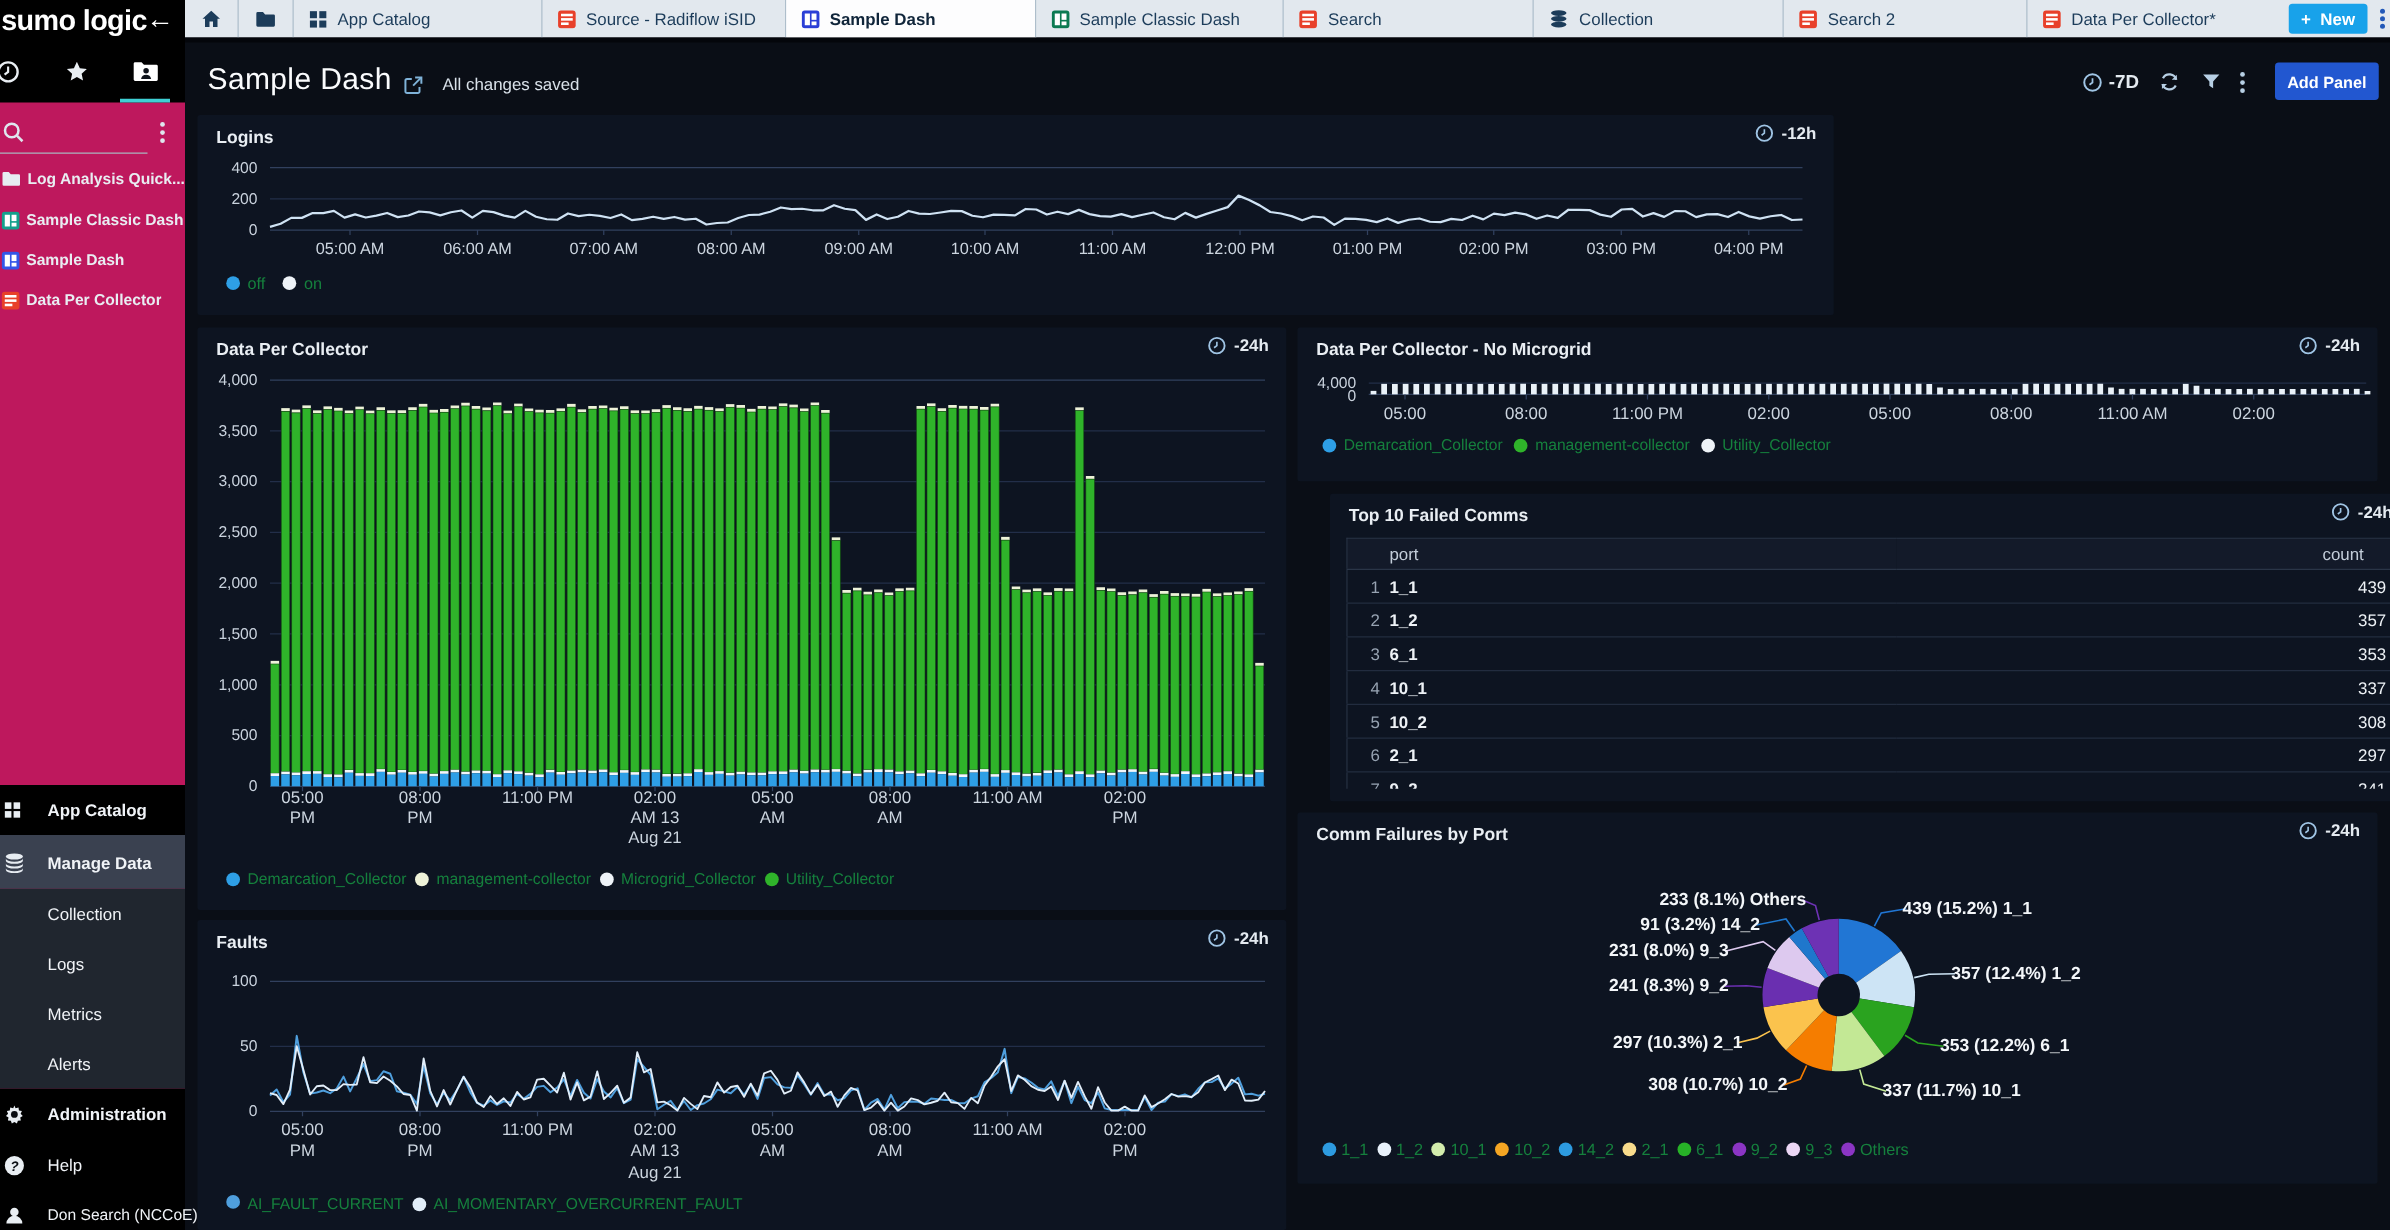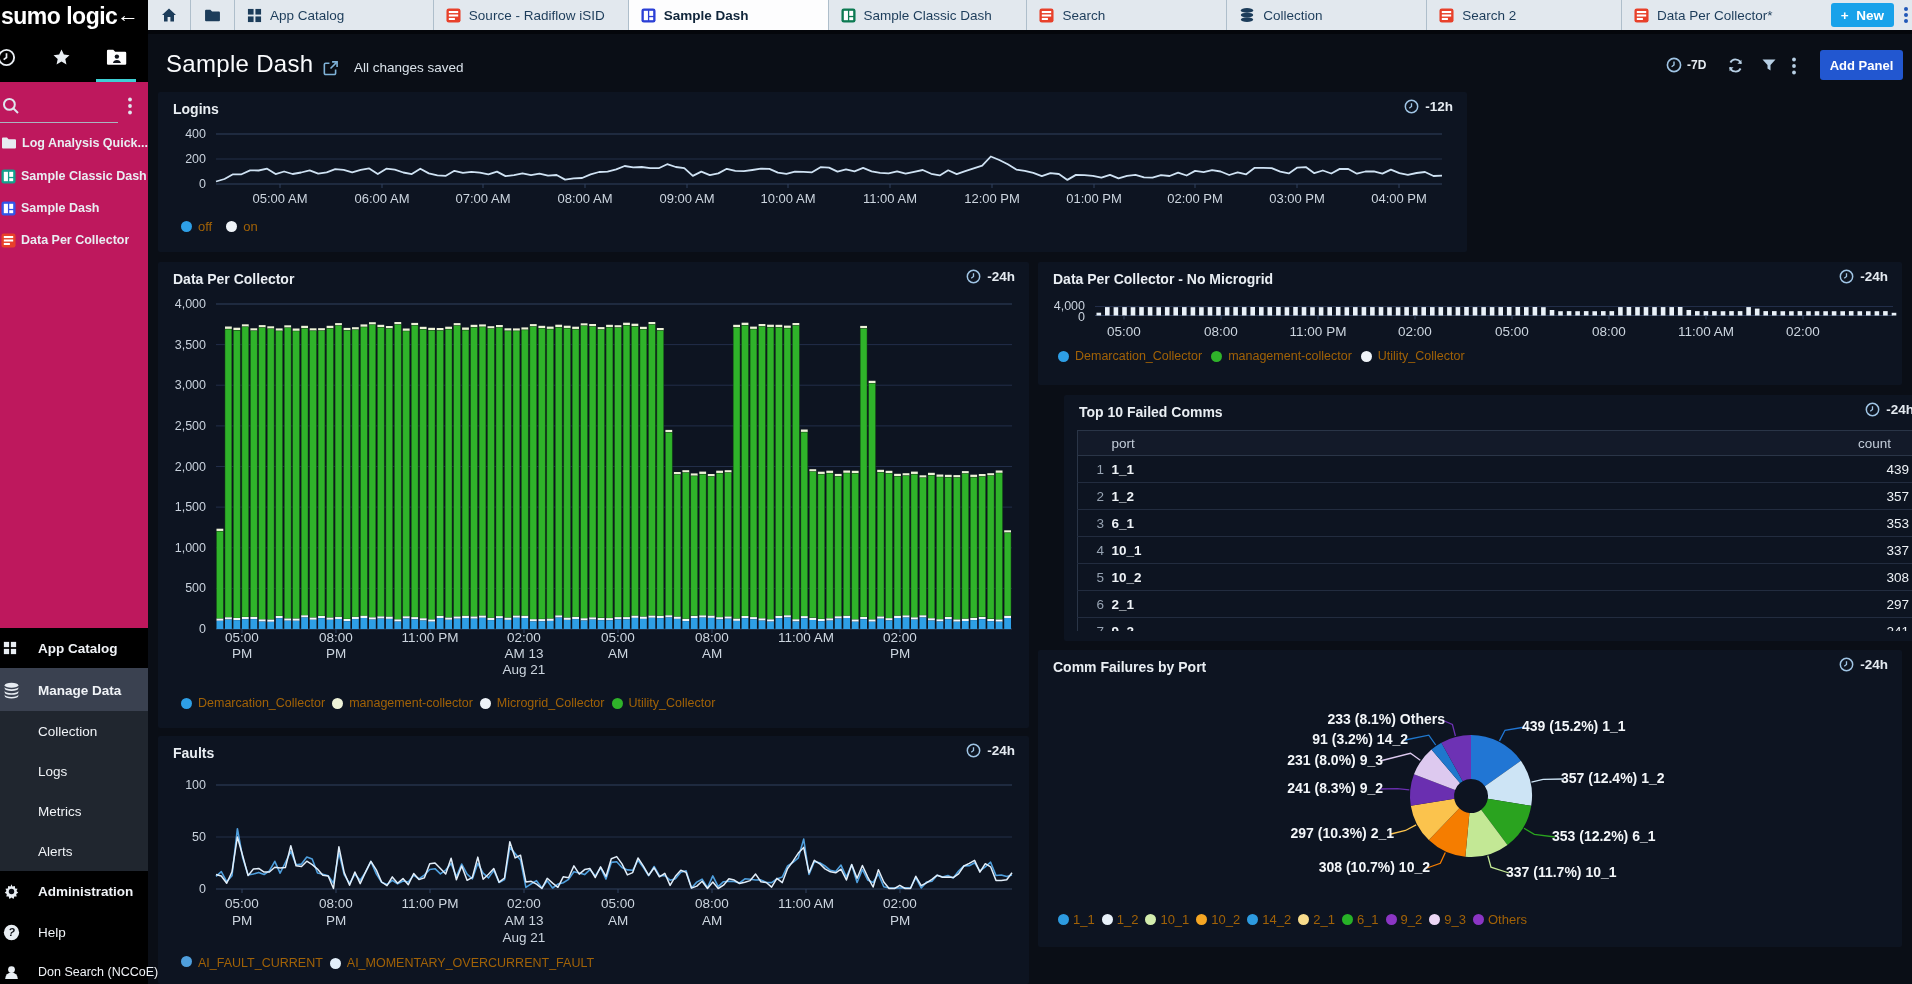--- a/index.html
+++ b/index.html
@@ -30,21 +30,21 @@
 
 #dashtitle{position:absolute;left:166px;top:50px;color:#fafbfd;font-size:24px;font-weight:normal;letter-spacing:0.3px}
 #allsaved{position:absolute;left:354px;top:60px;color:#d9e1e9;font-size:13.5px}
 .hdr-ico{position:absolute;top:57px;color:#b7cfe4}
 #addpanel{position:absolute;left:1820px;top:50px;width:83px;height:30px;background:#2257d0;border-radius:3px;
   color:#fff;font-size:13px;font-weight:bold;display:flex;align-items:center;justify-content:center}
 
 .panel{position:absolute;background:#0d1421;border-radius:2px}
 .ptitle{position:absolute;left:15px;top:9px;color:#e9eef3;font-size:14px;font-weight:bold}
 .prange{position:absolute;right:14px;top:7px;color:#e4eaf0;font-size:13.5px;font-weight:bold;display:flex;align-items:center;gap:6px}
-.legend{position:absolute;display:flex;align-items:center;gap:7px;color:#a16207;font-size:13px}
+.legend{position:absolute;display:flex;align-items:center;gap:7px;color:#15803d;font-size:13px}
 .dot{width:11px;height:11px;border-radius:50%;flex:none}
 
 #t10tbl{width:845px;border:1px solid #2a3547;border-collapse:collapse;
   color:#eef2f6;font-size:13.5px;table-layout:fixed}
 #t10tbl th{font-weight:normal;color:#c3cdd9;text-align:left;height:25px;background:#131a29;border-bottom:1px solid #2a3547}
 #t10tbl td{height:27px;border-bottom:1px solid #222c3f}
 #t10tbl .num{color:#97a3b2;text-align:right;width:22px}
 #t10tbl .cnt{text-align:right;padding-right:12px}
 </style></head><body>
 <div id="tabbar">
@@ -263,21 +263,21 @@
       <span style="font-size:12.5px">Don Search (NCCoE)</span>
     </div>
   </div>
 <div id="dashtitle">Sample Dash</div>
 <div class="hdr-ico" style="left:322px;top:60px"><svg width="17" height="17" viewBox="0 0 16 16">
       <path d="M7 3 H3.4 a1.2 1.2 0 0 0 -1.2 1.2 v8.2 a1.2 1.2 0 0 0 1.2 1.2 h8.2 a1.2 1.2 0 0 0 1.2-1.2 V9" fill="none" stroke="#7fb2d8" stroke-width="1.5"></path>
       <path d="M9.5 1.8 h4.7 v4.7" fill="none" stroke="#7fb2d8" stroke-width="1.5"></path>
       <path d="M14 2 L8 8" stroke="#7fb2d8" stroke-width="1.5"></path>
     </svg></div>
 <div id="allsaved">All changes saved</div>
-<div class="hdr-ico" style="left:1666px;display:flex;gap:5px;align-items:center;color:#e4eaf0;font-size:12px;font-weight:bold">
+<div class="hdr-ico" style="left:1666px;display:flex;gap:5px;align-items:center;color:#e4eaf0;font-size:15px;font-weight:bold">
     <svg width="16" height="16" viewBox="0 0 16 16">
       <circle cx="8" cy="8" r="6.6" fill="none" stroke="#9fc4e4" stroke-width="1.6"></circle>
       <path d="M8 4.6 V8 L5.6 9.8" fill="none" stroke="#9fc4e4" stroke-width="1.4"></path>
     </svg>
     <span>-7D</span>
   </div>
 <div class="hdr-ico" style="left:1727px"><svg width="17" height="17" viewBox="0 0 16 16">
       <path d="M13.2 6.4 A5.4 5.4 0 0 0 3.2 5.2 M2.8 9.6 A5.4 5.4 0 0 0 12.8 10.8" fill="none" stroke="#b7cfe4" stroke-width="1.7"></path>
       <path d="M13.6 2.6 v3.8 h-3.8z" fill="#b7cfe4"></path>
       <path d="M2.4 13.4 v-3.8 h3.8z" fill="#b7cfe4"></path>

